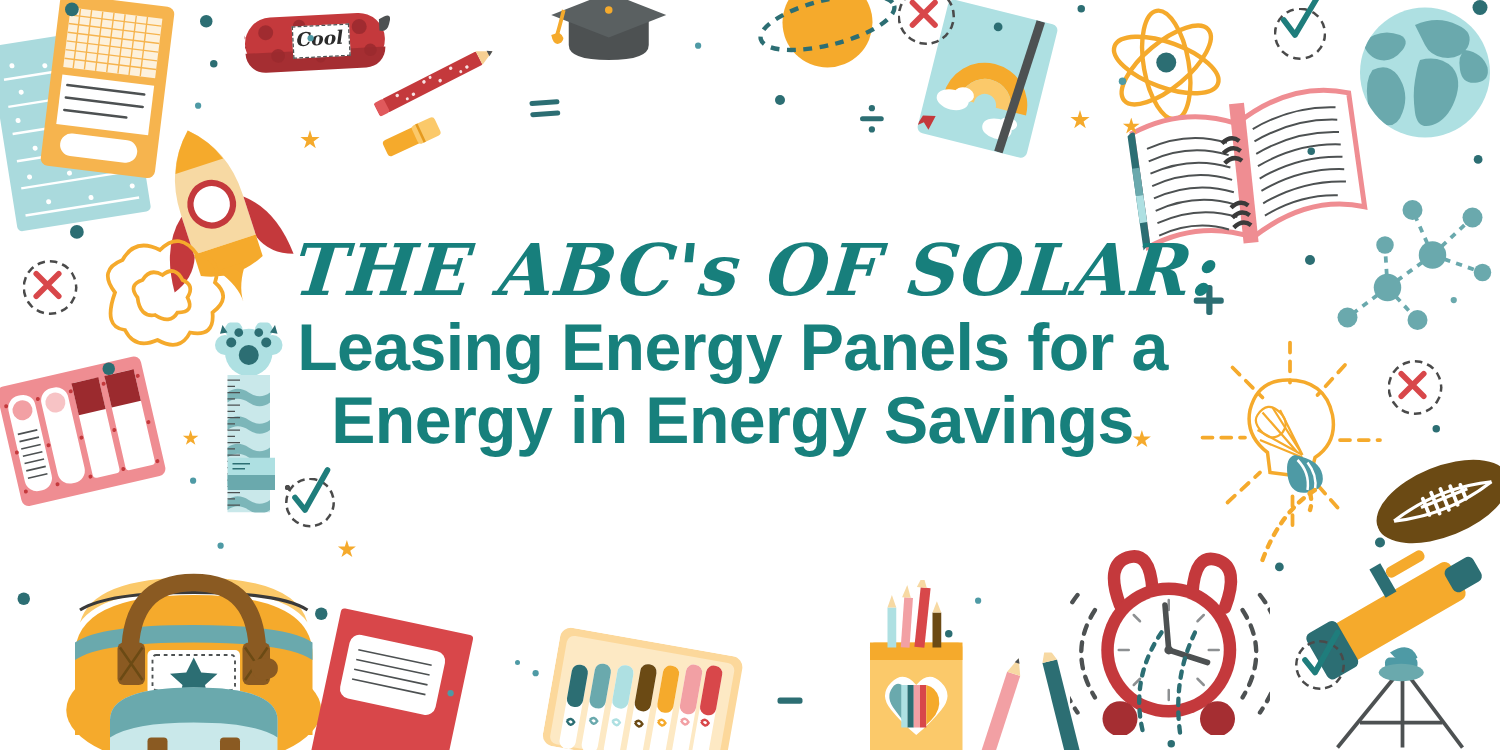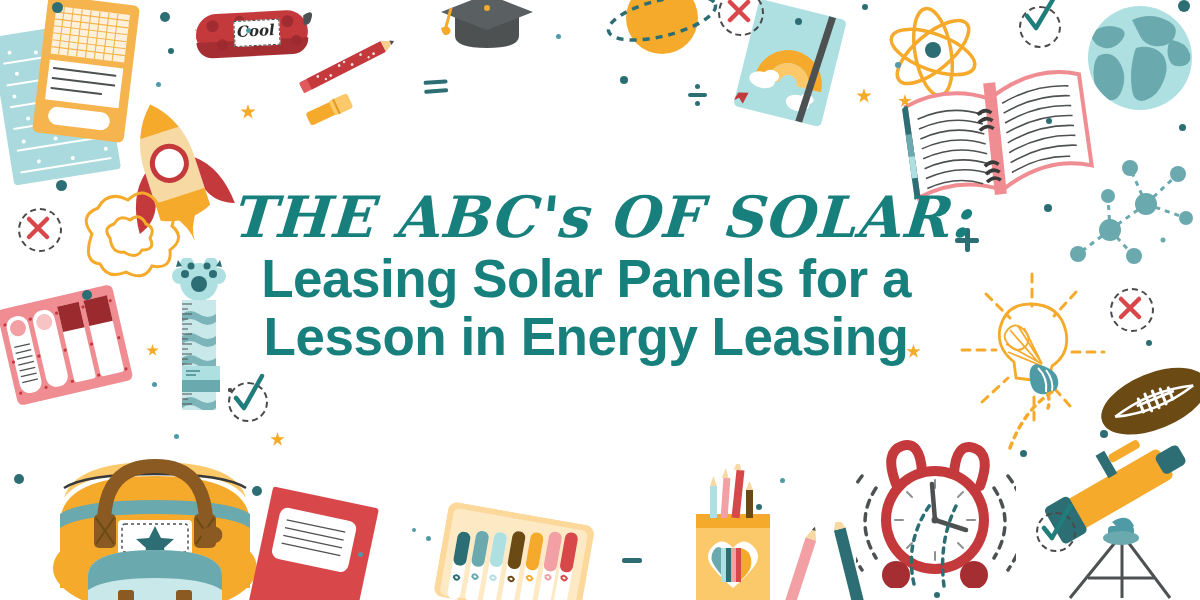--- a/index.html
+++ b/index.html
@@ -32,22 +32,22 @@
   .dcircle{border-radius:50%;border:2.5px dashed #4a4a4a;}
   .plus-h,.plus-v{position:absolute;background:#2c6e73;border-radius:2px;}
 </style>
 </head>
 <body>
 
 <div id="stage">
 
   <div id="title-block">
     <div id="title-script">THE ABC's OF SOLAR:</div>
-    <div id="title-line2">Leasing Solar Panels for a</div>
-    <div id="title-line3">Lesson in Energy Leasing</div>
+    <div id="title-line2">Leasing Energy Panels for a</div>
+    <div id="title-line3">Energy in Energy Savings</div>
   </div>
 
   <div class="abs" style="left:2px;top:28px;width:108px;height:150px;transform:rotate(-9deg);">
     <div style="position:absolute;inset:0;background:#aadadd;border-radius:4px;"></div>
     <svg width="108" height="150" style="position:absolute;left:0;top:0;">
       <g stroke="#ffffff" stroke-width="2">
         <line x1="8" y1="28" x2="100" y2="28"></line>
           <line x1="8" y1="50" x2="100" y2="50"></line>
         <line x1="8" y1="72" x2="100" y2="72"></line>
           <line x1="8" y1="94" x2="100" y2="94"></line>

